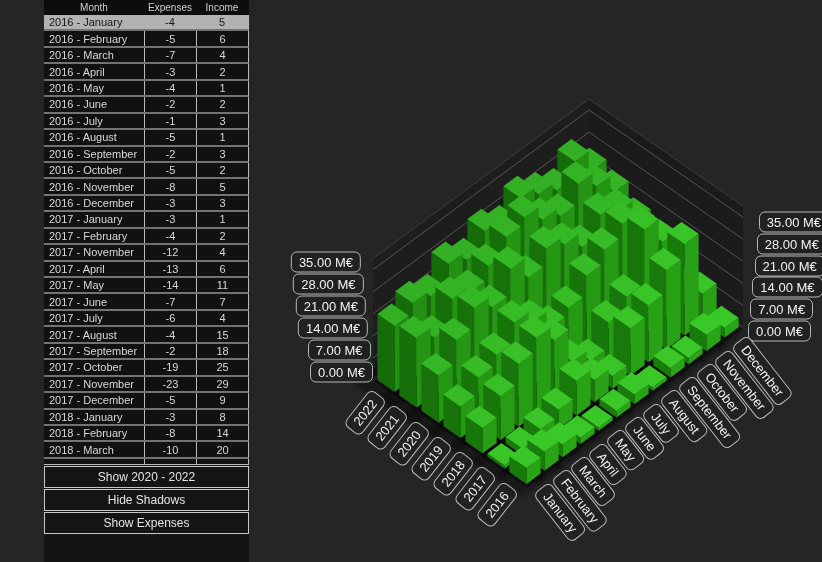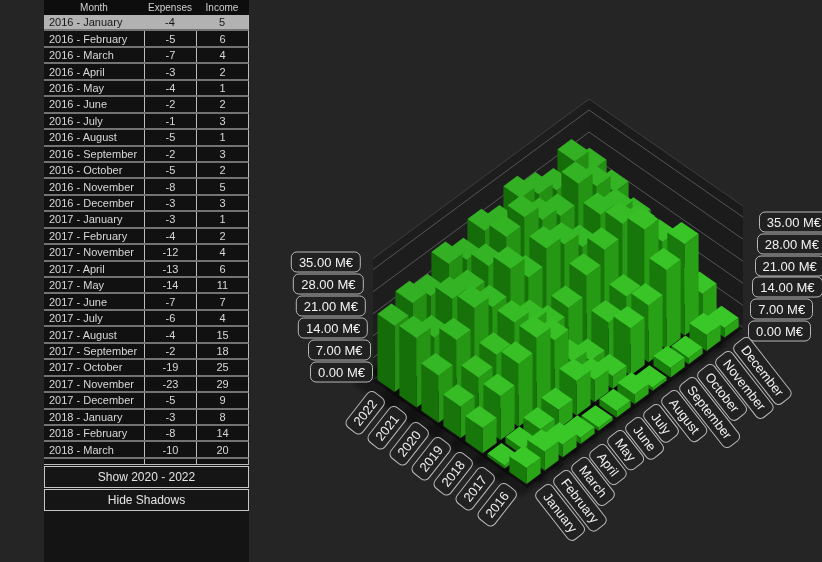--- a/index.html
+++ b/index.html
@@ -184,20 +184,21 @@
           <div class="cell num">20</div>
         </div>
       </div>
     <div class="partial-row">
       <span class="pr1"></span>
         <span class="pr2"></span>
         <span class="pr3"></span>
     </div>
     <div class="tbutton">Show 2020 - 2022</div>
     <div class="tbutton">Hide Shadows</div>
+    <div class="tbutton">Show Expenses</div>
   </aside>
 
   <main id="chart-panel">
     <svg id="scene" width="617" height="562" viewBox="0 0 617 562">
         <polygon points="124.0,379.9 340.0,220.3 340.0,99.0 124.0,258.6" fill="#1d1d1d"></polygon>
         <polygon points="340.0,220.3 494.0,327.4 494.0,206.1 340.0,99.0" fill="#1b1b1b"></polygon>
         <polygon points="278.0,487.0 494.0,327.4 340.0,220.3 124.0,379.9" fill="#1a1a1a" stroke="rgba(0,0,0,0.45)" stroke-width="1"></polygon>
         <line x1="296" y1="473.7" x2="142" y2="366.59999999999997" stroke="#121212" stroke-width="1" opacity="0.9"></line>
         <line x1="314" y1="460.4" x2="160" y2="353.29999999999995" stroke="#121212" stroke-width="1" opacity="0.9"></line>
         <line x1="332" y1="447.1" x2="178" y2="340" stroke="#121212" stroke-width="1" opacity="0.9"></line>

